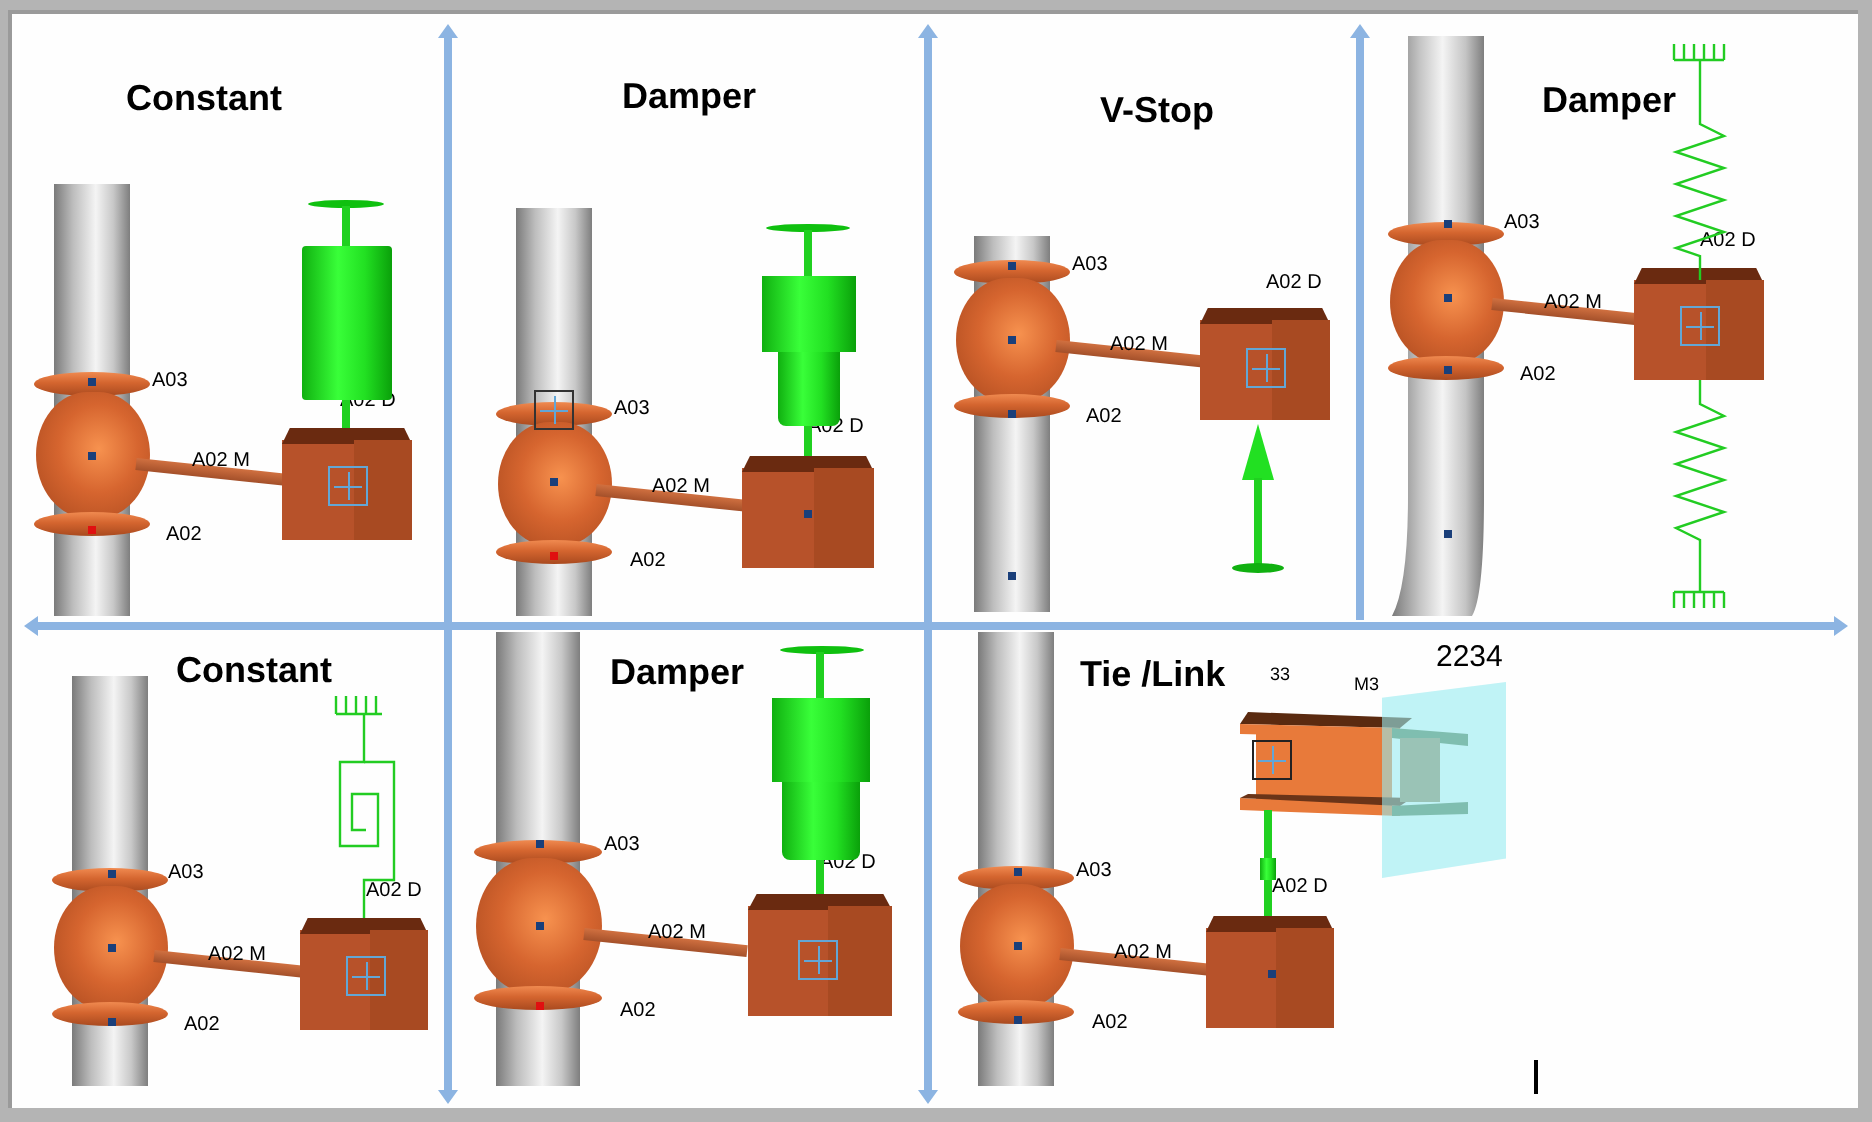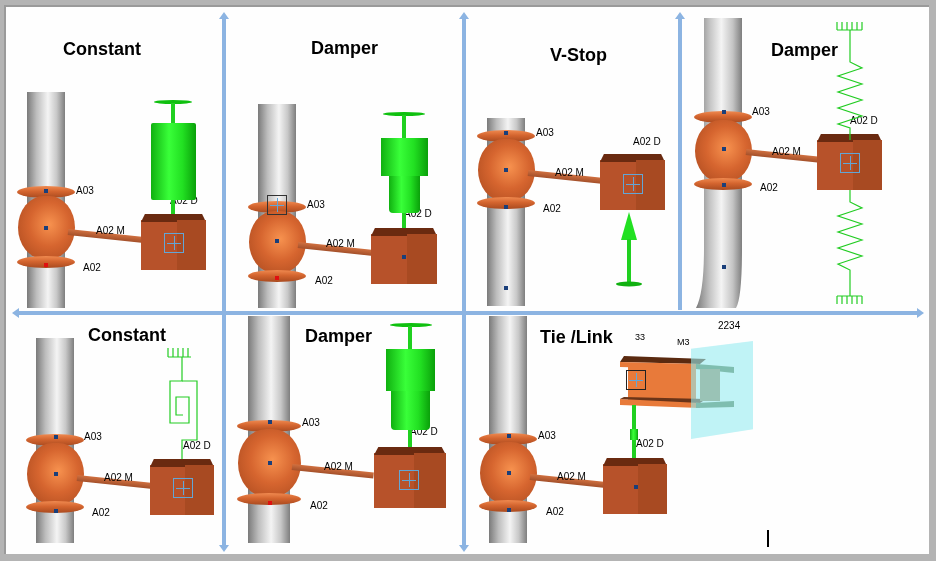--- a/index.html
+++ b/index.html
@@ -199,21 +199,21 @@
   <div class="green" style="left:386px;top:349px;width:49px;height:42px;"></div>
   <div class="green" style="left:391px;top:391px;width:39px;height:39px;border-radius:0 0 4px 4px;"></div>
   <div class="rod" style="left:408px;top:430px;height:22px;"></div>
   <div class="box" style="left:374px;top:453px;width:72px;height:55px;"></div>
   <div class="cross" style="left:399px;top:470px;"></div>
 </div>
 
 <div class="panel">
   <div class="title" style="left:540px;top:327px;">Tie /Link</div>
   <div class="lbl" style="left:635px;top:332px;font-size:9px;">33</div>
-  <div class="lbl" style="left:718px;top:320px;font-size:10px;">2234</div>
+  <div class="lbl" style="left:718px;top:320px;font-size:15px;">2234</div>
   <div class="lbl" style="left:677px;top:337px;font-size:9px;">M3</div>
   <div class="pipe" style="left:489px;top:316px;width:38px;height:227px;"></div>
   <div class="flange" style="left:479px;top:433px;width:58px;"></div>
   <div class="valve" style="left:480px;top:442px;width:57px;height:62px;"></div>
   <div class="flange" style="left:479px;top:500px;width:58px;"></div>
   <div class="dot" style="left:507px;top:434px;"></div>
   <div class="dot" style="left:507px;top:471px;"></div>
   <div class="dot" style="left:507px;top:508px;"></div>
   <div class="arm" style="left:530px;top:474px;width:74px;transform:rotate(6deg);"></div>
   <div class="lbl" style="left:538px;top:430px;">A03</div>

